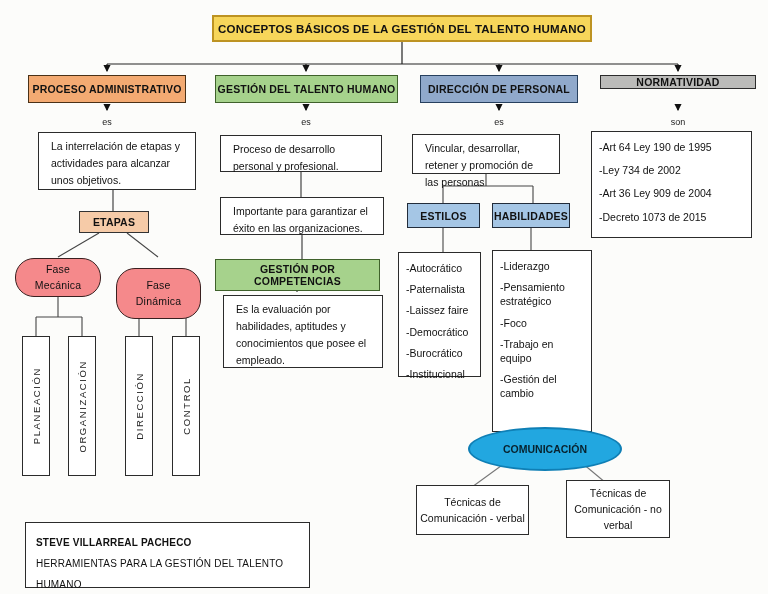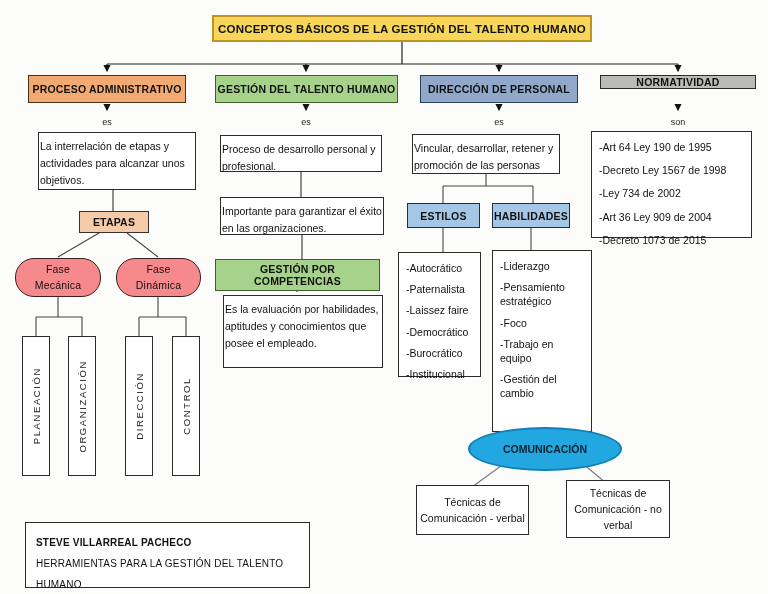--- a/index.html
+++ b/index.html
@@ -13,21 +13,21 @@
   .hdr{display:flex;align-items:center;justify-content:center;text-align:center;
        font-weight:bold;font-size:10.5px;letter-spacing:.2px;}
   .title{background:#F7D65A;border:2px solid #BD9322;font-size:11.5px;justify-content:center;}
   .orange{background:#F3AA72;border-color:#4a3117;}
   .peach{background:#F6CBA8;border-color:#333;}
   .pink{background:#F5898B;border-color:#3a2020;font-weight:normal;line-height:1.5;border-radius:19px;}
   .green{background:#A6D28C;border-color:#3f612b;}
   .blue{background:#90A9CB;border-color:#27405e;}
   .lblue{background:#A5C6E5;border-color:#222c3a;}
   .gray{background:#BBBBB9;border-color:#2b2b2b;}
-  .para{font-size:10.5px;line-height:1.62;padding:5px 1px;}
+  .para{font-size:10.5px;line-height:1.62;padding:5px 12px;}
   .linker{position:absolute;font-size:9px;color:#222;transform:translateX(-50%);}
   .stage{display:flex;align-items:center;justify-content:center;}
   .stage span{writing-mode:vertical-rl;transform:rotate(180deg);font-size:9.5px;
               letter-spacing:1.6px;color:#222;}
   .list{font-size:10.5px;padding:8px 4px 4px 7px;}
   .list div{margin-bottom:7px;line-height:1.35;}
   .norm div{margin-bottom:9px;}
   .ellipse{position:absolute;background:#22A7E0;border:2px solid #0f7fb5;border-radius:50%;
            display:flex;align-items:center;justify-content:center;font-weight:bold;
            font-size:10.5px;color:#08222e;}
@@ -101,21 +101,21 @@
 
   <div class="box para" style="left:38px;top:132px;width:158px;height:58px;">
     <span>La interrelación de etapas y actividades para alcanzar unos objetivos.</span>
   </div>
   <div class="box hdr peach" style="left:79px;top:211px;width:70px;height:22px;">
     <span>ETAPAS</span>
   </div>
   <div class="box hdr pink" style="left:15px;top:258px;width:86px;height:39px;padding:0 12px;">
     <span>Fase Mecánica</span>
   </div>
-  <div class="box hdr pink" style="left:116px;top:258px;width:85px;height:39px;padding:8px 12px;">
+  <div class="box hdr pink" style="left:116px;top:268px;width:85px;height:51px;padding:8px 12px;">
     <span>Fase Dinámica</span>
   </div>
   <div class="box stage" style="left:22px;top:336px;width:28px;height:140px;">
     <span>PLANEACIÓN</span>
   </div>
   <div class="box stage" style="left:68px;top:336px;width:28px;height:140px;">
     <span>ORGANIZACIÓN</span>
   </div>
   <div class="box stage" style="left:125px;top:336px;width:28px;height:140px;">
     <span>DIRECCIÓN</span>
@@ -166,21 +166,20 @@
   </div>
   <div class="box tec" style="left:416px;top:485px;width:113px;height:50px;">
     <span>Técnicas de Comunicación - verbal</span>
   </div>
   <div class="box tec" style="left:566px;top:480px;width:104px;height:58px;">
     <span>Técnicas de Comunicación - no verbal</span>
   </div>
 
   <div class="box list norm" style="left:591px;top:131px;width:161px;height:107px;">
     <div>-Art 64 Ley 190 de 1995</div>
-    <div>-Decreto Ley 1567 de 1998</div>
     <div>-Ley 734 de 2002</div>
     <div>-Art 36 Ley 909 de 2004</div>
     <div>-Decreto 1073 de 2015</div>
   </div>
 
   <div class="box credit" style="left:25px;top:522px;width:285px;height:66px;">
     <div class="b">STEVE VILLARREAL PACHECO</div>
     <div>HERRAMIENTAS PARA LA GESTIÓN DEL TALENTO HUMANO</div>
 
   </div>

